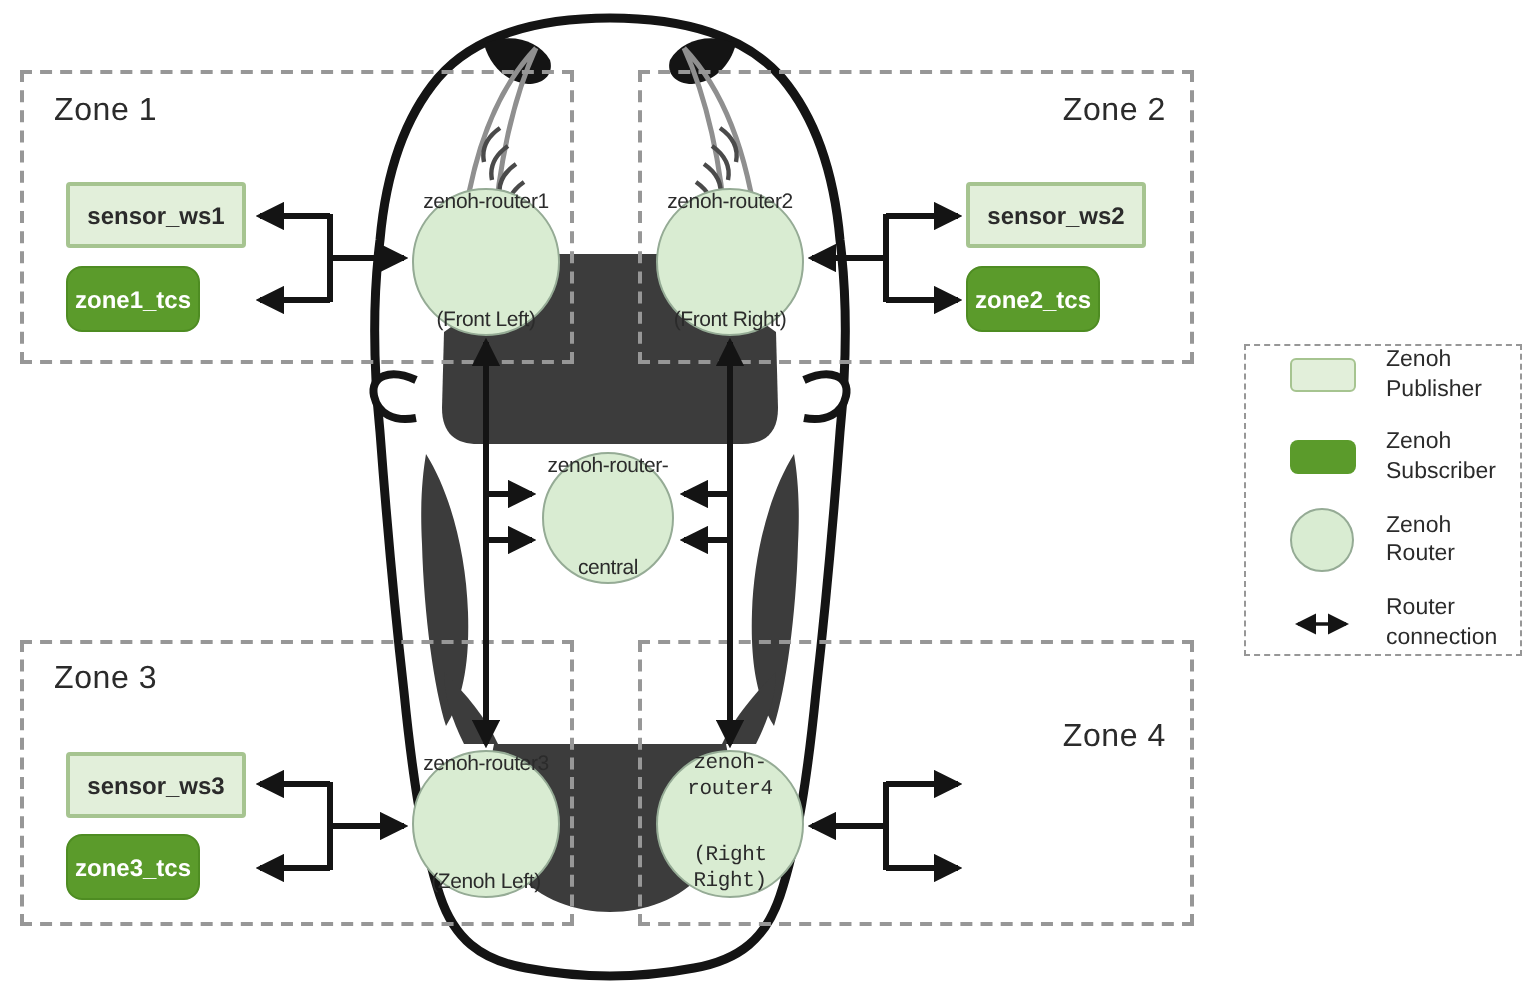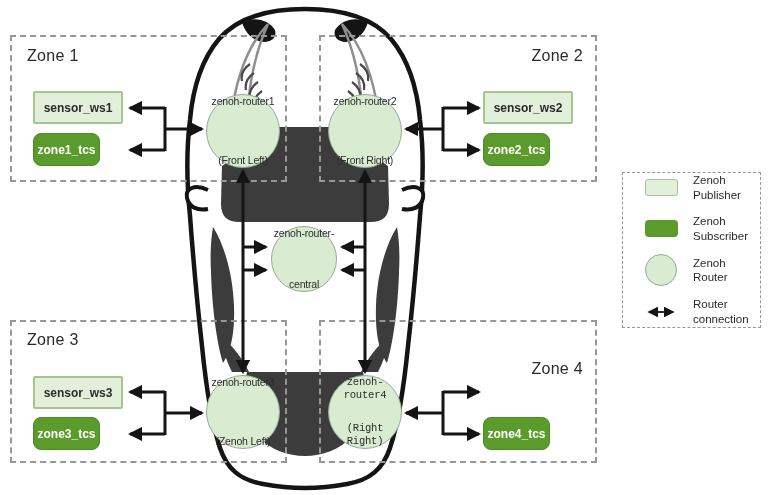--- a/index.html
+++ b/index.html
@@ -146,21 +146,20 @@
   <div class="zone-label" style="right:185px;top:47px;text-align:center;">Zone 2</div>
   <div class="zone-label" style="left:27px;top:331px;">Zone 3</div>
   <div class="zone-label" style="right:185px;top:332px;margin-top:28px;">Zone 4</div>
 
   <div class="pub-box" style="left:33px;top:91px;">sensor_ws1</div>
   <div class="sub-box" style="left:33px;top:133px;">zone1_tcs</div>
   <div class="pub-box" style="left:483px;top:91px;">sensor_ws2</div>
   <div class="sub-box" style="left:483px;top:133px;">zone2_tcs</div>
   <div class="pub-box" style="left:33px;top:376px;">sensor_ws3</div>
   <div class="sub-box" style="left:33px;top:417px;">zone3_tcs</div>
-  <div class="sub-box" style="left:483px;top:417px;">zone4_tcs</div>
 
   <div class="router" style="left:206px;top:94px;">
     <span>zenoh-router1</span>
     <span>(Front Left)</span>
   </div>
   <div class="router" style="left:328px;top:94px;">
     <span>zenoh-router2</span>
     <span>(Front Right)</span>
   </div>
   <div class="router central" style="left:271px;top:226px;">

